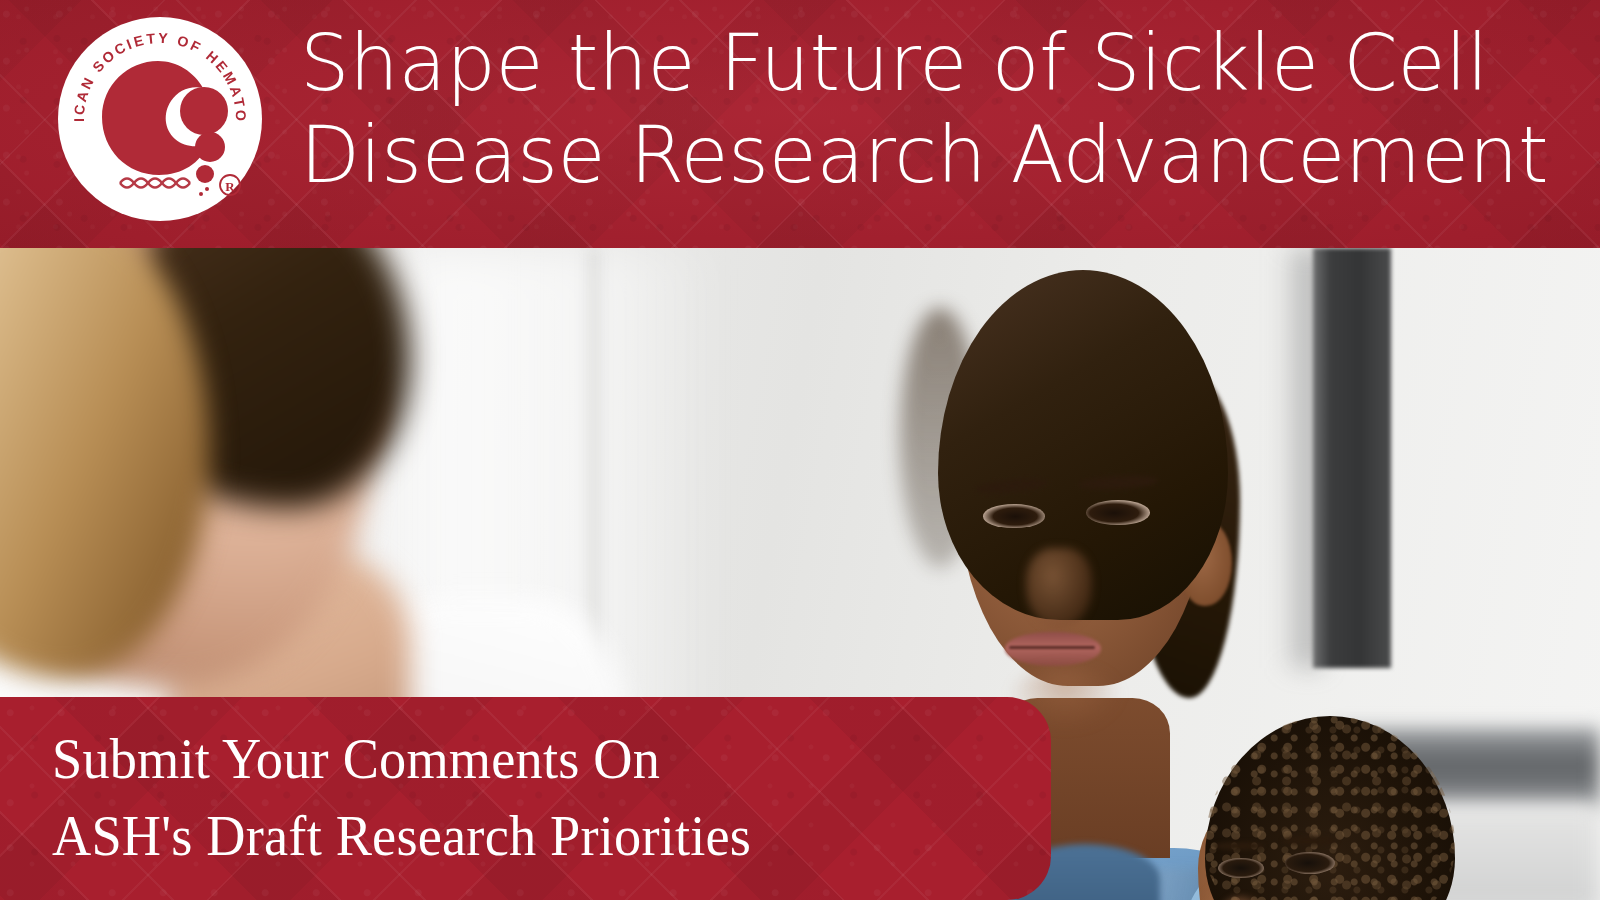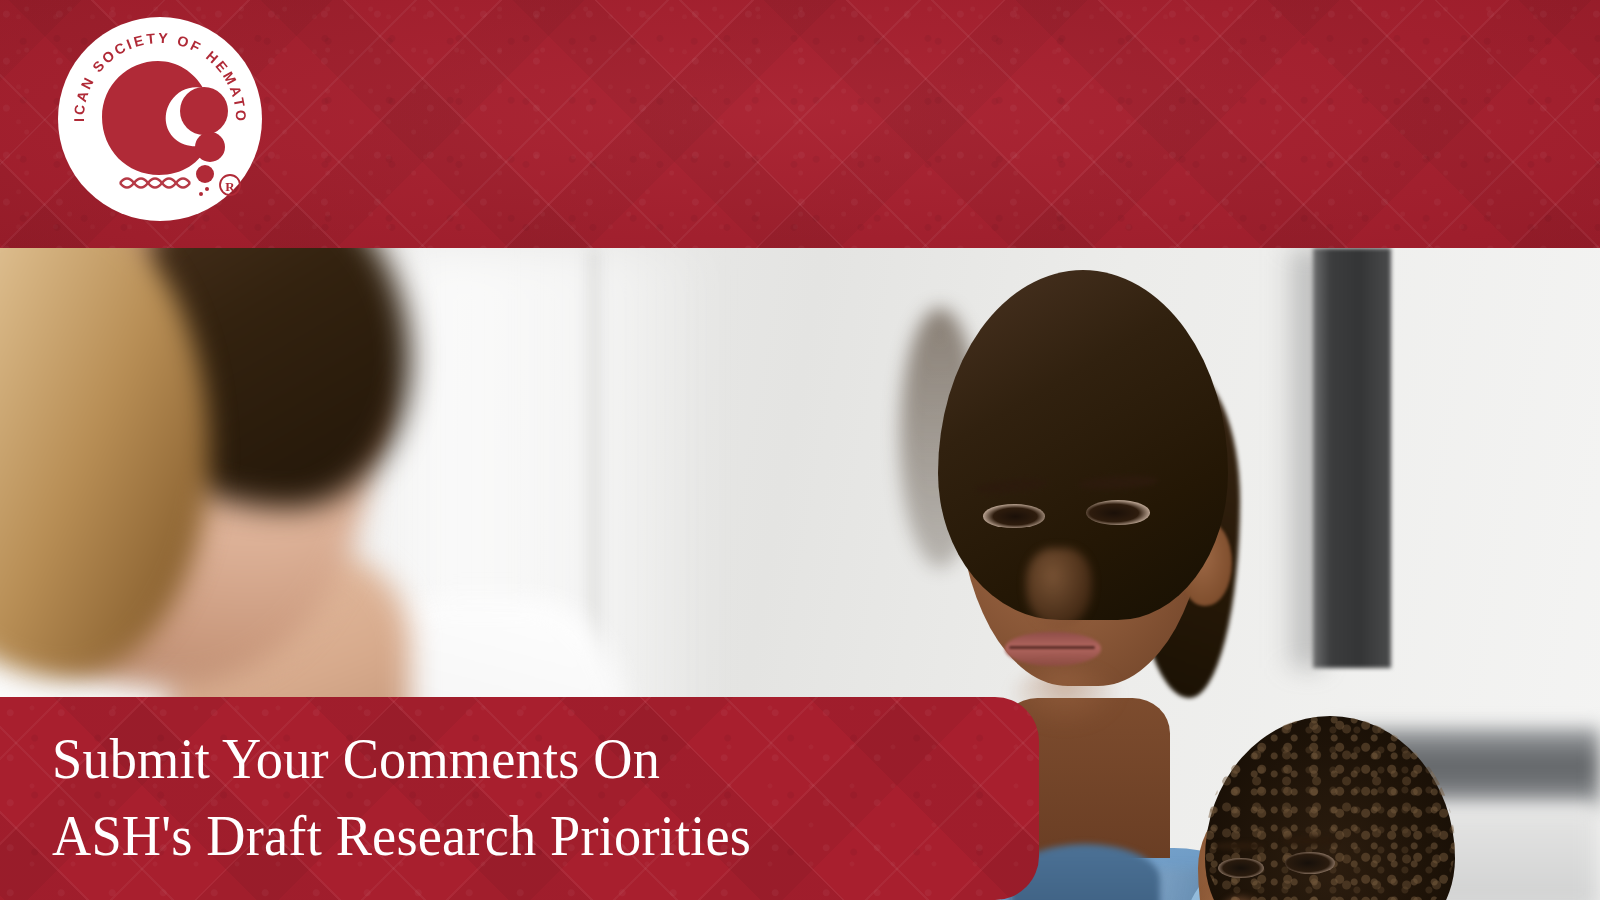--- a/index.html
+++ b/index.html
@@ -386,20 +386,21 @@
   #cta-banner {
     position: absolute;
     left: 0;
     top: 697px;
     width: 1039px;
     height: 203px;
     background-color: #a81f2e;
     border-radius: 0 44px 44px 0;
     overflow: hidden;
     z-index: 8;
+    padding-left: 12px;
   }
   #cta-diamonds {
     position: absolute;
     inset: -40px;
     background-image:
       repeating-linear-gradient(45deg,
         rgba(255,255,255,0.05) 0px, rgba(255,255,255,0.05) 2px,
         rgba(0,0,0,0.00) 2px, rgba(0,0,0,0.00) 60px,
         rgba(0,0,0,0.05) 60px, rgba(0,0,0,0.05) 118px,
         rgba(255,255,255,0.05) 118px, rgba(255,255,255,0.05) 120px,
@@ -483,20 +484,24 @@
       <circle cx="143" cy="177" r="2" fill="#b02a37"></circle>
       <circle cx="149" cy="172" r="2" fill="#b02a37"></circle>
 
       <g>
         <circle cx="172" cy="168" r="10" fill="none" stroke="#b02a37" stroke-width="1.8"></circle>
         <text x="172" y="173.5" text-anchor="middle" font-family="'Liberation Serif', serif" font-size="13" font-weight="700" fill="#b02a37">R</text>
       </g>
     </svg>
   </div>
 
+  <div id="headline">
+    <span class="hl-line">Shape the Future of Sickle Cell</span>
+    <span class="hl-line">Disease Research Advancement</span>
+  </div>
 
   <div id="photo">
 
     <div class="ph" id="wall"></div>
     <div class="ph" id="wall-soft-col"></div>
     <div class="ph" id="wall-edge"></div>
     <div class="ph" id="door-shadow"></div>
     <div class="ph" id="door-frame"></div>
     <div class="ph" id="counter"></div>
     <div class="ph" id="counter2"></div>

